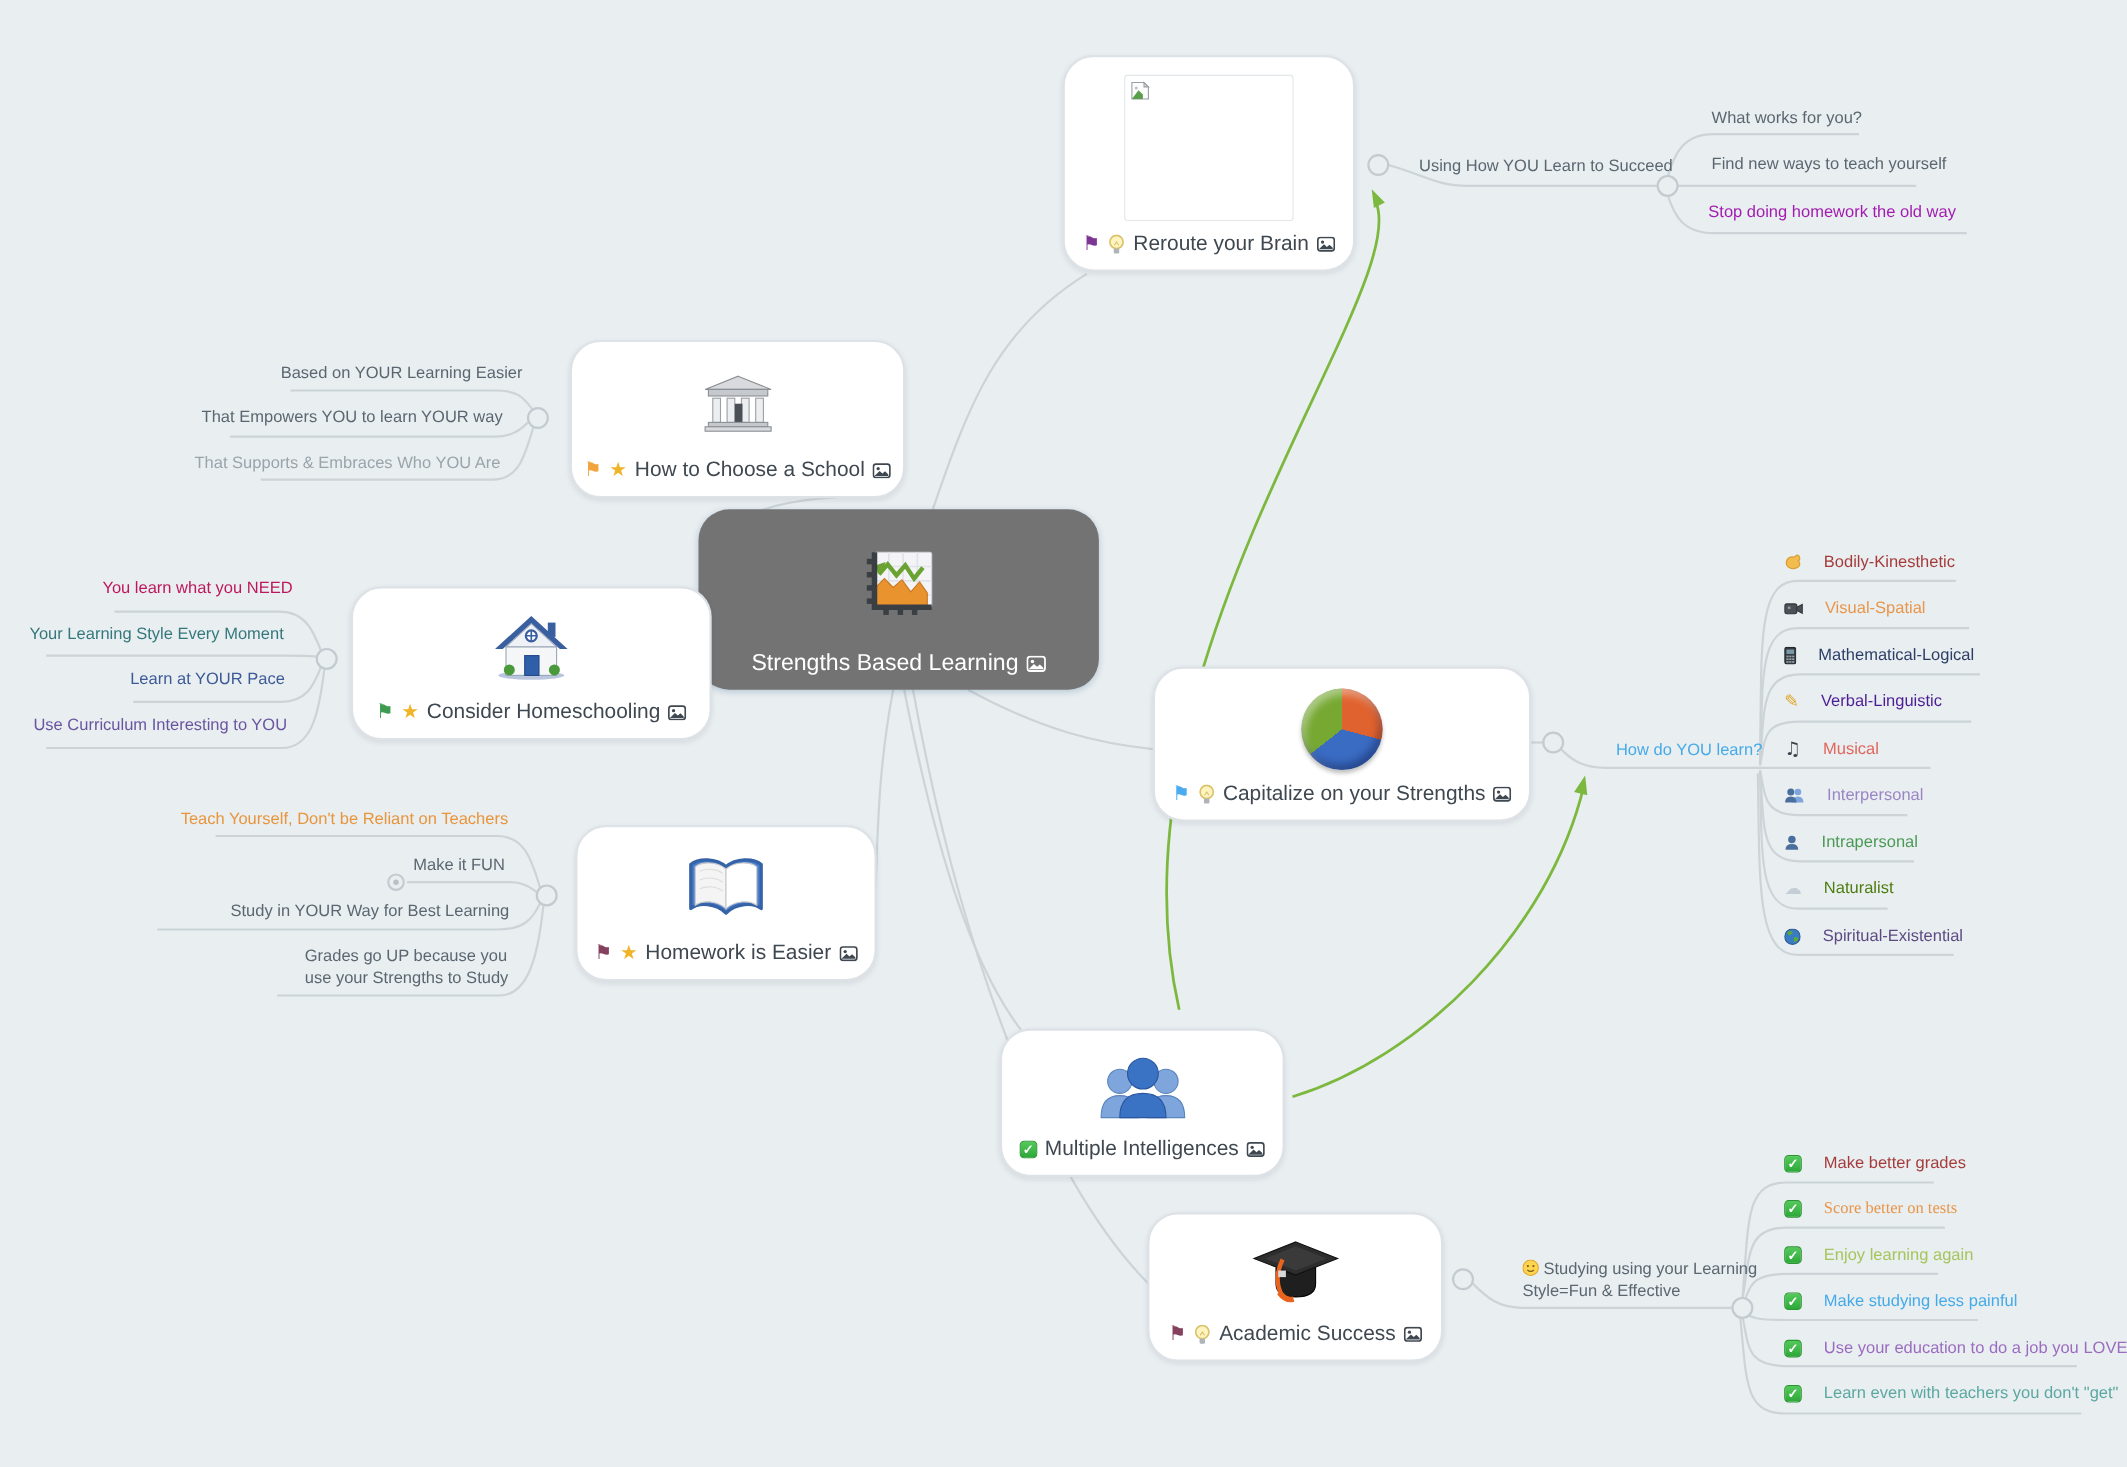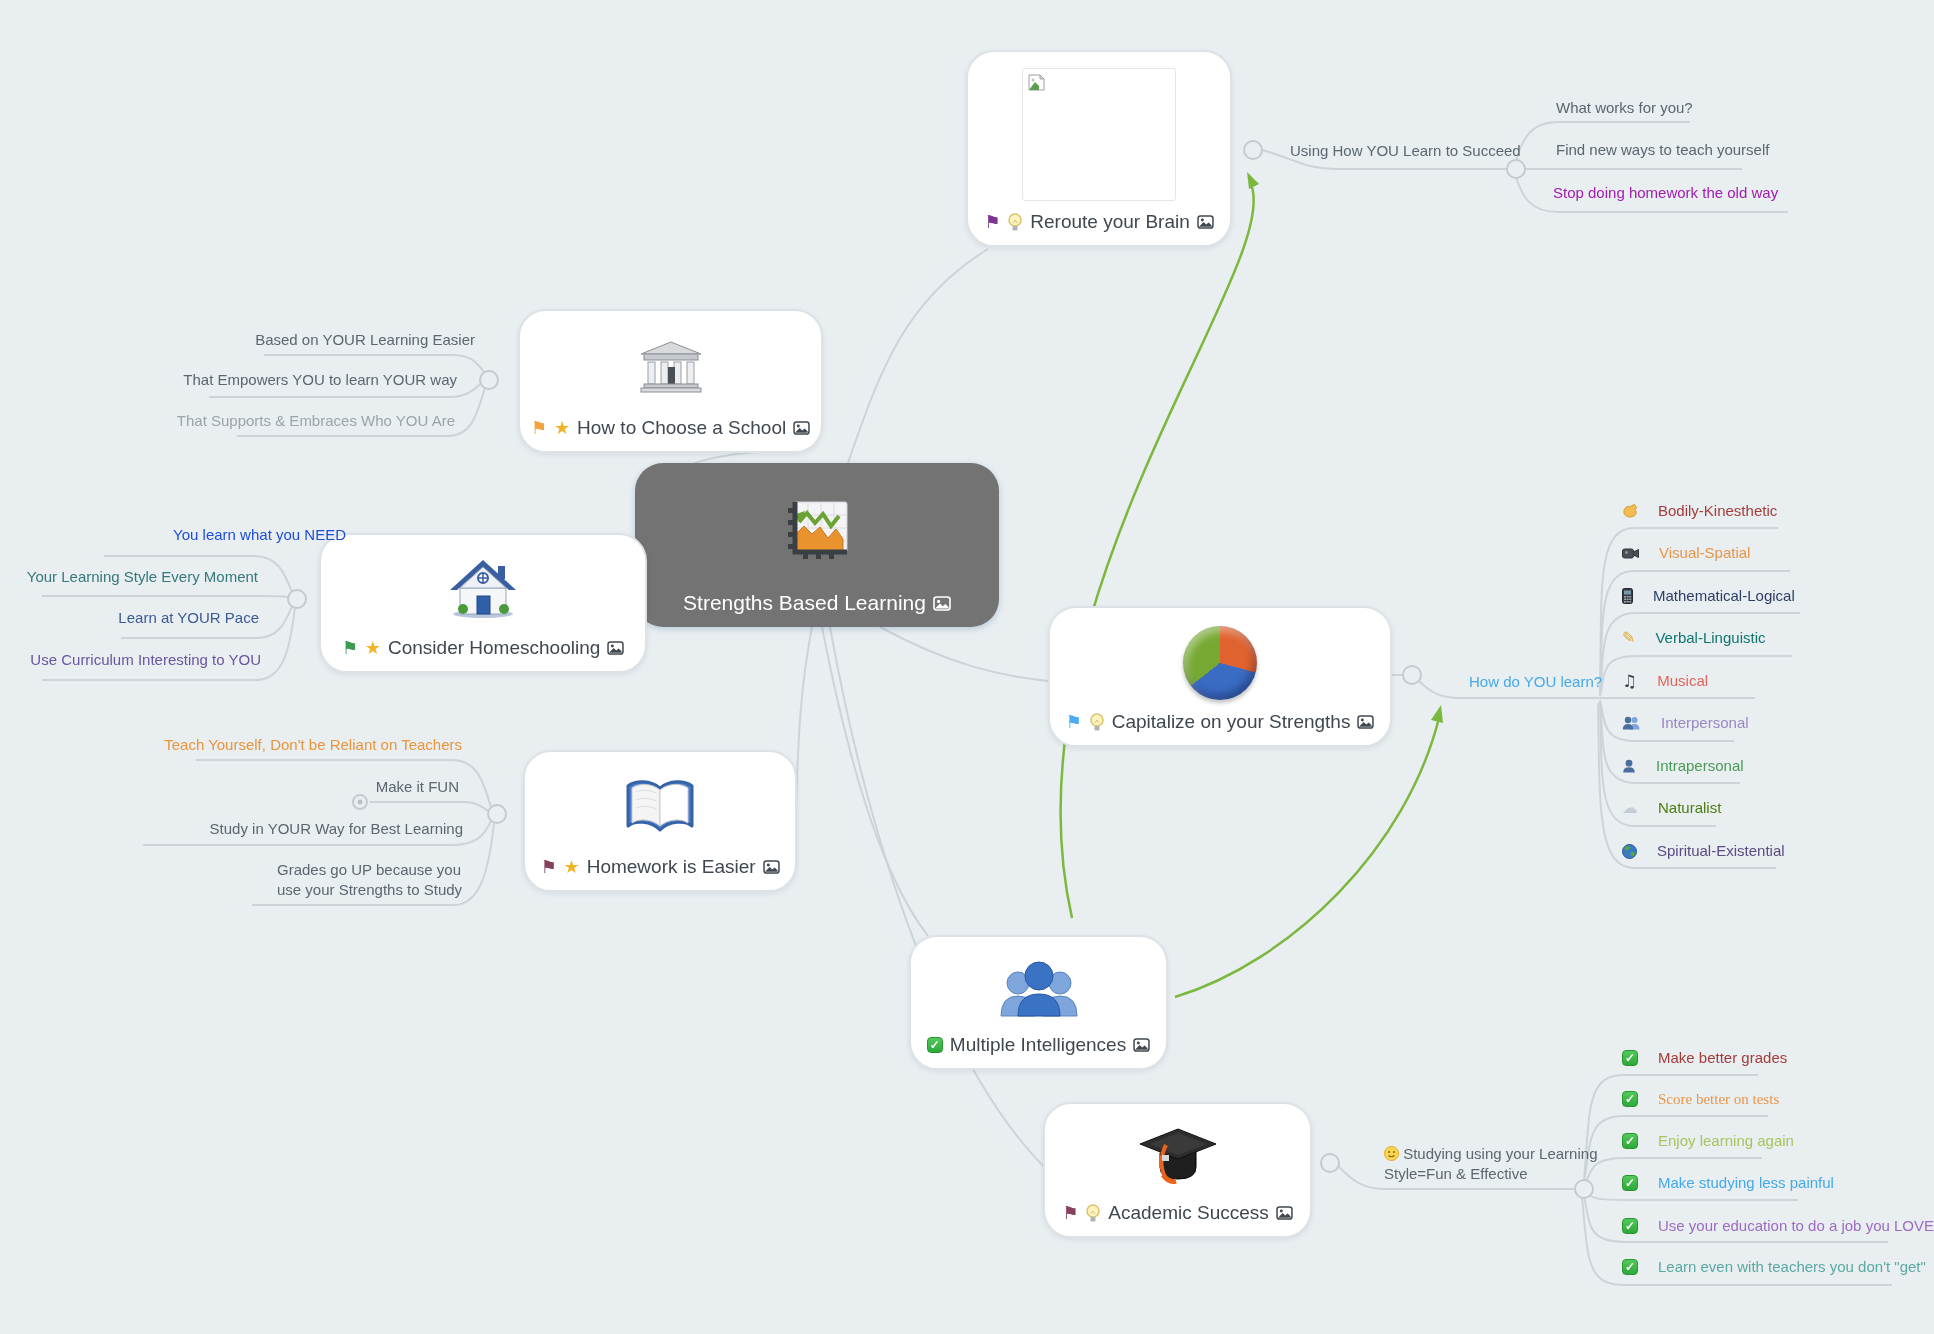--- a/index.html
+++ b/index.html
@@ -349,21 +349,21 @@
 
 <div class="leaf" style="left: 1290px; top: 141px; color: rgb(91, 103, 112);">Using How YOU Learn to Succeed</div>
 <div class="leaf" style="left: 1556px; top: 98px; color: rgb(91, 103, 112);">What works for you?</div>
 <div class="leaf" style="left: 1556px; top: 140px; color: rgb(91, 103, 112);">Find new ways to teach yourself</div>
 <div class="leaf" style="left: 1553px; top: 183px; color: #a21caf;">Stop doing homework the old way</div>
 
 <div class="leaf" style="right: 1459px; top: 330px; color: rgb(91, 103, 112);">Based on YOUR Learning Easier</div>
 <div class="leaf" style="right: 1477px; top: 370px; color: rgb(91, 103, 112);">That Empowers YOU to learn YOUR way</div>
 <div class="leaf" style="right: 1479px; top: 411px; color: rgb(154, 164, 171);">That Supports &amp; Embraces Who YOU Are</div>
 
-<div class="leaf" style="right: 1588px; top: 525px; color: #1d4ed8; margin-left: 15px;">You learn what you NEED</div>
+<div class="leaf" style="right: 1668px; top: 525px; color: #be185d; margin-left: 15px;">You learn what you NEED</div>
 <div class="leaf" style="right: 1676px; top: 567px; color: rgb(53, 120, 124);">Your Learning Style Every Moment</div>
 <div class="leaf" style="right: 1675px; top: 608px; color: rgb(60, 90, 150);">Learn at YOUR Pace</div>
 <div class="leaf" style="right: 1673px; top: 650px; color: rgb(106, 85, 160);">Use Curriculum Interesting to YOU</div>
 
 <div class="leaf" style="right: 1472px; top: 735px; color: rgb(232, 149, 60);">Teach Yourself, Don't be Reliant on Teachers</div>
 <div class="leaf" style="right: 1475px; top: 777px; color: rgb(91, 103, 112);">Make it FUN</div>
 <div class="leaf" style="right: 1471px; top: 819px; color: rgb(91, 103, 112);">Study in YOUR Way for Best Learning</div>
 <div class="leaf wrap" style="left: 277px; top: 860px; width: 200px; color: rgb(91, 103, 112);">Grades go UP because you use your Strengths to Study</div>
 
 <div class="leaf" style="left: 1469px; top: 672px; color: rgb(69, 170, 232);">How do YOU learn?</div>
@@ -401,21 +401,21 @@
           <rect x="2" y="13" width="2" height="1.5"></rect>
           <rect x="4.6" y="13" width="2" height="1.5"></rect>
           <rect x="7.2" y="13" width="2" height="1.5"></rect>
         </g>
       </svg>
     </span>
   <span style="color: rgb(44, 62, 102);">Mathematical-Logical</span>
 </div>
 <div class="leaf row" style="left:1622px;top:628px">
   <span class="glyph" style="color:#e0a92e;font-size:16px">✎</span>
-  <span style="color: #0f766e;">Verbal-Linguistic</span>
+  <span style="color: #4c1d95;">Verbal-Linguistic</span>
 </div>
 <div class="leaf row" style="left:1622px;top:671px">
   <span class="glyph" style="color:#39434c;font-size:17px">♫</span>
   <span style="color: rgb(226, 101, 92);">Musical</span>
 </div>
 <div class="leaf row" style="left:1622px;top:713px">
   <span class="micon">
       <svg width="19" height="14" viewBox="0 0 19 14">
         <g fill="#7fa6dc">
           <circle cx="12.5" cy="4" r="3"></circle>

